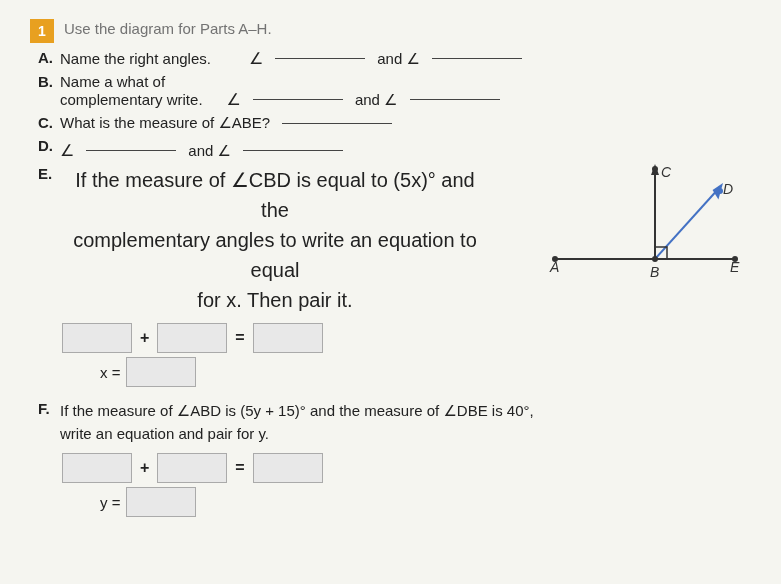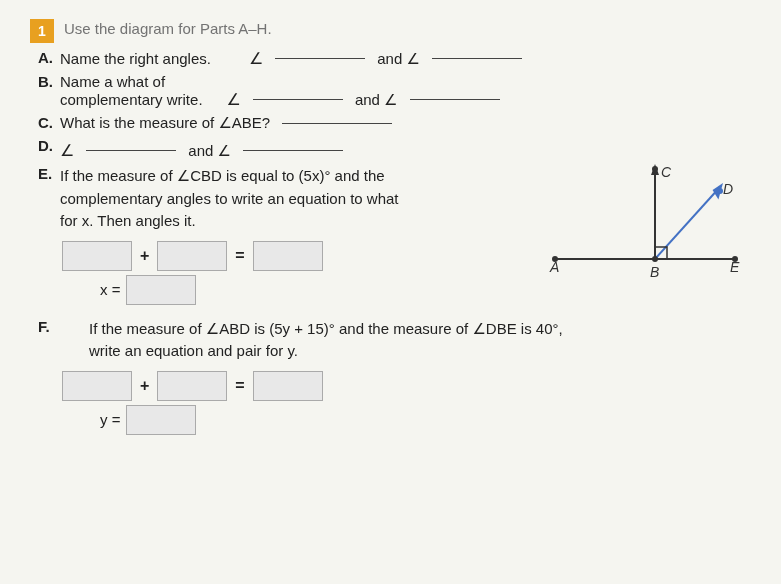--- a/index.html
+++ b/index.html
@@ -103,29 +103,29 @@
       font-weight: bold;
       margin: 0 2px;
     }
     .x-eq-row {
       display: flex;
       align-items: center;
       margin: 4px 0 8px 30px;
       gap: 4px;
     }
     .section-e-text {
-      font-size: 15px;
+      font-size: 20px;
       line-height: 1.5;
       max-width: 430px;
+      text-align: center;
     }
     .section-f-text {
       font-size: 15px;
       line-height: 1.5;
       max-width: 560px;
-      margin-left: 29px;
     }
   </style>
 </head>
 <body>
 
 <div class="page">
   <div style="display:flex; align-items:flex-start; padding-left:30px; margin-bottom:6px;">
     <div class="question-number">1</div>
     <div class="question-text">Use the diagram for Parts A–H.</div>
   </div>
@@ -210,22 +210,22 @@
           <span class="blank-line" style="width:100px;"></span>
         </div>
       </div>
     </div>
 
     <div class="section" style="margin-bottom:5px; margin-top:4px;">
       <div class="section-label">E.</div>
       <div class="section-content">
         <div class="section-e-text">
           <div>If the measure of ∠CBD is equal to (5x)° and the</div>
-          <div>complementary angles to write an equation to what</div>
-          <div>for x. Then angles it.</div>
+          <div>complementary angles to write an equation to equal</div>
+          <div>for x. Then pair it.</div>
         </div>
         <div class="equation-row" style="margin-top:8px;">
           <div class="input-box"></div>
           <span class="plus-sign">+</span>
           <div class="input-box"></div>
           <span class="eq-sign">=</span>
           <div class="input-box"></div>
         </div>
         <div class="x-eq-row" style="margin-left:40px; margin-top:2px;">
           <span>x =</span>

